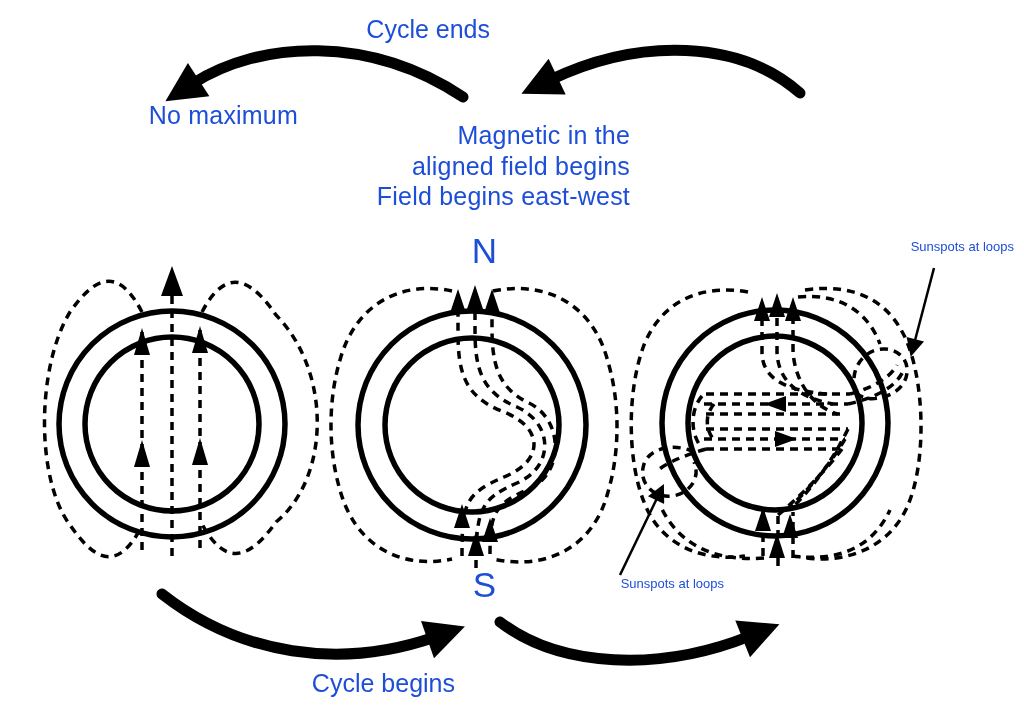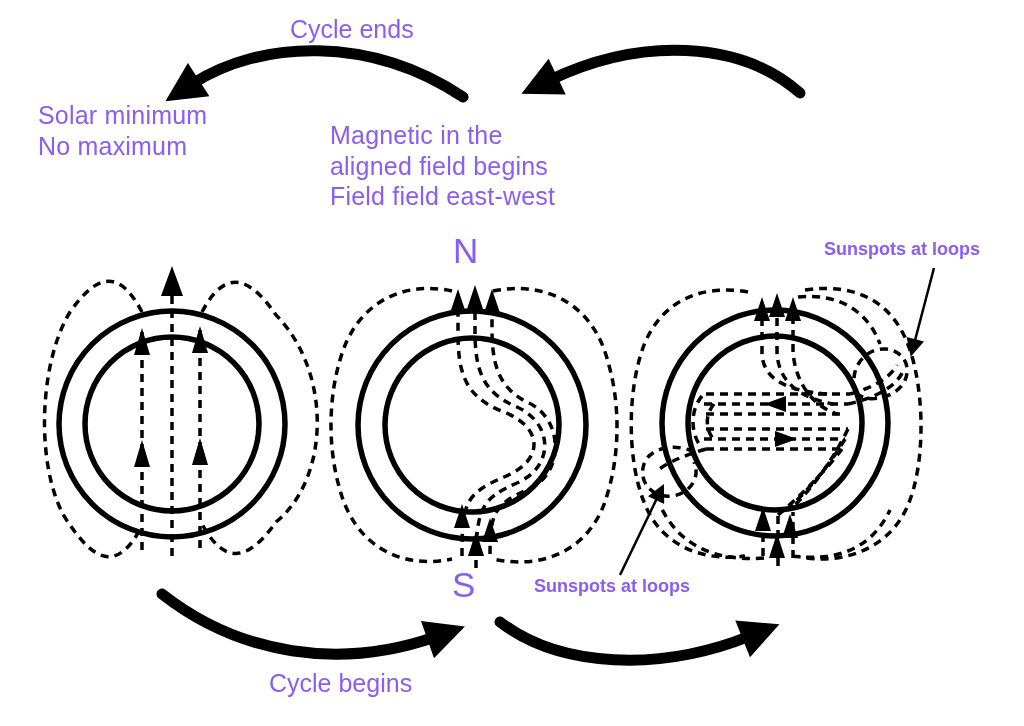--- a/index.html
+++ b/index.html
@@ -1,23 +1,23 @@
 <!DOCTYPE html>
 <html><head>
 <meta charset="utf-8">
 <style>
   html,body{margin:0;padding:0;background:#ffffff;}
   #stage{position:relative;width:1024px;height:726px;background:#ffffff;overflow:hidden;
          font-family:"Liberation Sans",sans-serif;color:#000;}
   #diagram-svg{position:absolute;left:0;top:0;width:1024px;height:726px;}
-  .txt{position:absolute;text-align:left;color:#8b5cf6;}
+  .txt{position:absolute;text-align:right;color:#1d4ed8;}
   .desc{font-size:25px;line-height:30.5px;font-weight:400;letter-spacing:0.2px;}
   .cyc{font-size:25px;font-weight:400;}
   .pole{font-size:35px;font-weight:400;}
-  .ann{font-size:18px;font-weight:700;}
+  .ann{font-size:13px;font-weight:400;}
   .solid{fill:none;stroke:#000;stroke-width:5.5;}
   .dash{fill:none;stroke:#000;stroke-width:3.5;stroke-dasharray:8 6;}
   .thick{fill:none;stroke:#000;stroke-width:11;stroke-linecap:round;}
   .thin{fill:none;stroke:#000;stroke-width:2.5;}
   .ah{fill:#000;stroke:none;}
 </style>
 </head>
 <body>
 
 <div id="stage">
@@ -112,32 +112,31 @@
 
     <g>
       <path class="thin" d="M 934,268 L 913,348" marker-end="url(#ah-small)"></path>
       <path class="thin" d="M 620,575 L 660,492" marker-end="url(#ah-small)"></path>
     </g>
   </svg>
 
   <div class="txt cyc" style="left:290px;top:15px;width:200px;">Cycle ends</div>
 
   <div class="txt desc" style="left:38px;top:100px;width:260px;">
-    <div>Solar minimum</div>
     <div>No maximum</div>
   </div>
 
   <div class="txt desc" style="left:330px;top:120px;width:300px;">
     <div>Magnetic in the</div>
     <div>aligned field begins</div>
-    <div>Field field east-west</div>
+    <div>Field begins east-west</div>
   </div>
 
 
   <div class="txt pole" style="left:453px;top:231px;width:44px;">N</div>
   <div class="txt pole" style="left:452px;top:565px;width:44px;">S</div>
 
   <div class="txt ann" style="left:824px;top:239px;width:190px;">Sunspots at loops</div>
   <div class="txt ann" style="left:534px;top:576px;width:190px;">Sunspots at loops</div>
 
-  <div class="txt cyc" style="left:269px;top:669px;width:200px;">Cycle begins</div>
+  <div class="txt cyc" style="left:255px;top:669px;width:200px;">Cycle begins</div>
 
 </div>
 
 </body></html>

